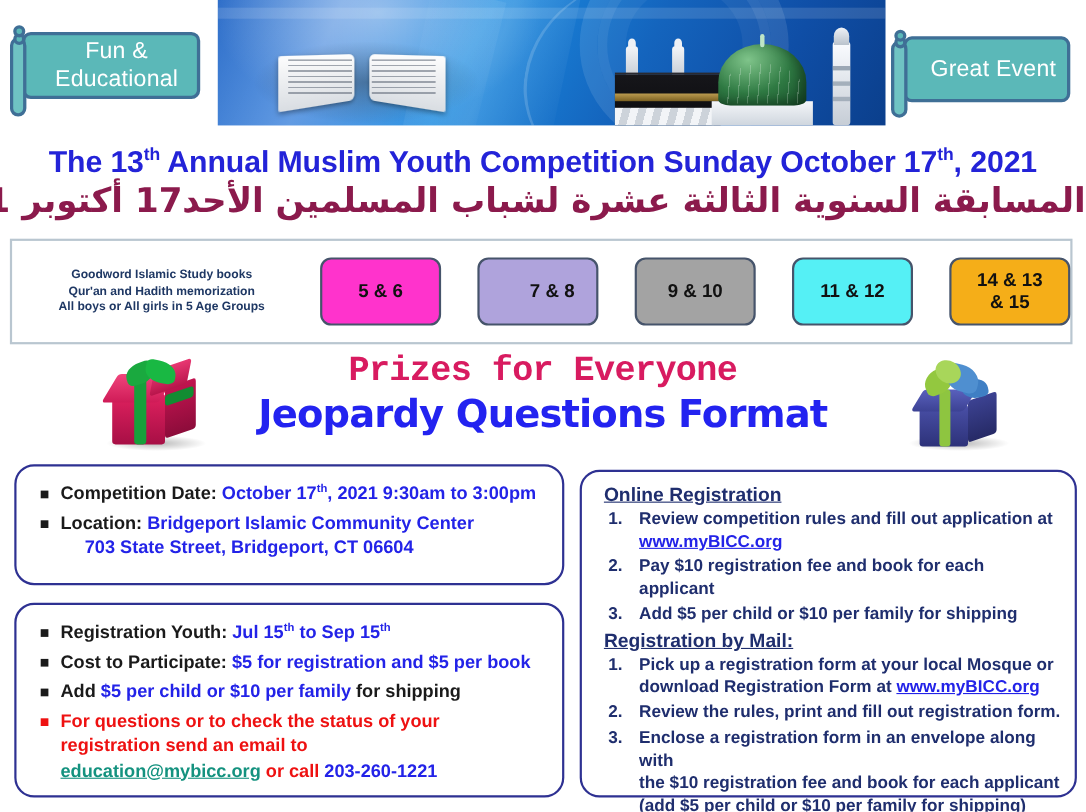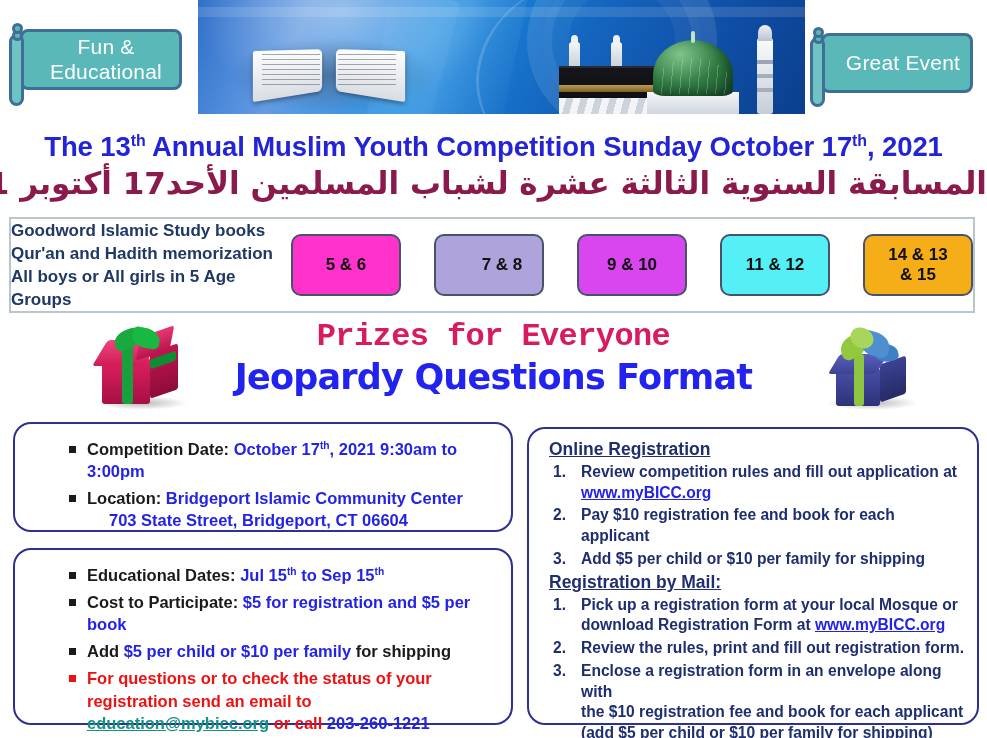--- a/index.html
+++ b/index.html
@@ -157,22 +157,22 @@
   }
 
   
   .agepanel {
     position: absolute; left: 9px; top: 217px; width: 966px; height: 96px;
     border: 2px solid #b9c6d0; background: #ffffff;
     display: flex; align-items: center;
   }
   .agepanel .blurb {
     width: 360px; 
-    color: #1F3864; font-weight: bold; font-size: 17px; line-height: 1.36;
-    text-align: left;
+    color: #1F3864; font-weight: bold; font-size: 11px; line-height: 1.36;
+    text-align: center;
   }
   .agegroups { display: flex; gap: 33px; align-items: center; padding-left: 8px; }
   .agebox {
     width: 110px; height: 62px; border: 2px solid #46546b; border-radius: 10px;
     display: flex; align-items: center; justify-content: center;
     font-weight: bold; font-size: 17px; color: #111; text-align: center; line-height: 1.2;
   }
 
   
   .prize-line1 {
@@ -215,21 +215,21 @@
   .gift-blue .bow4 { left: 56px; top: 18px; width: 24px; height: 18px; background:#3f7fc4; border-radius: 25% 60% 25% 60%; transform: rotate(-12deg); }
 
   
   .infobox {
     position: absolute; border: 2.5px solid #2E3192; border-radius: 18px; background: #fff;
   }
   .box-date { left: 13px; top: 422px; width: 500px; height: 110px; }
   .box-reg  { left: 13px; top: 548px; width: 500px; height: 177px; }
   .box-right{ left: 527px; top: 427px; width: 452px; height: 298px; }
 
-  .bul-list { list-style: none; padding: 14px 16px 0 18px; margin-left: 32px; }
+  .bul-list { list-style: none; padding: 14px 16px 0 18px; }
   .bul-list li {
     position: relative; padding-left: 22px; margin-bottom: 5px;
     font-size: 16.5px; font-weight: bold; color: #1a1a1a; line-height: 1.34;
   }
   .bul-list li:before {
     content: ""; position: absolute; left: 4px; top: 8px;
     width: 7px; height: 7px; background: #1a1a1a;
   }
   .bul-list li.red-item { color: #EE1111; }
   .bul-list li.red-item:before { background: #EE1111; }
@@ -324,21 +324,21 @@
       <div>Qur'an and Hadith memorization</div>
       <div>All boys or All girls in 5  Age Groups</div>
     </div>
     <div class="agegroups">
       <div class="agebox" id="ab0" style="background: rgb(255, 51, 204);">
           <span>5 &amp; 6</span>
         </div>
       <div class="agebox" id="ab1" style="background: rgb(175, 163, 220); padding-left: 26px;">
           <span>7 &amp; 8</span>
         </div>
-      <div class="agebox" id="ab2" style="background: #d946ef;">
+      <div class="agebox" id="ab2" style="background: #a3a3a3;">
           <span>9 &amp; 10</span>
         </div>
       <div class="agebox" id="ab3" style="background: rgb(85, 240, 245);">
           <span>11 &amp; 12</span>
         </div>
       <div class="agebox" id="ab4" style="background: rgb(245, 174, 24);">
         <span><span>14 &amp; 13</span><br><span>&amp; 15</span></span>
       </div>
     </div>
   </div>
@@ -378,21 +378,21 @@
       <li>
         <span>Location:</span><span class="blue"> Bridgeport Islamic Community Center</span>
         <span class="blue indent2">703 State Street, Bridgeport, CT 06604</span>
       </li>
     </ul>
   </div>
 
   <div class="infobox box-reg">
     <ul class="bul-list">
       <li>
-        <span>Educational Dates:</span><span class="blue"><span>  Jul 15</span><sup>th</sup><span> to Sep 15</span><sup>th</sup></span>
+        <span>Registration Youth:</span><span class="blue"><span>  Jul 15</span><sup>th</sup><span> to Sep 15</span><sup>th</sup></span>
       </li>
       <li>
         <span>Cost to Participate:</span><span class="blue">  $5 for registration and $5 per book</span>
       </li>
       <li>
         <span>Add </span><span class="blue">$5 per child or $10 per family</span><span> for shipping</span>
       </li>
       <li class="red-item">
         <span>For questions or to check the status of your</span><br>
         <span>registration send an email to</span><br>

